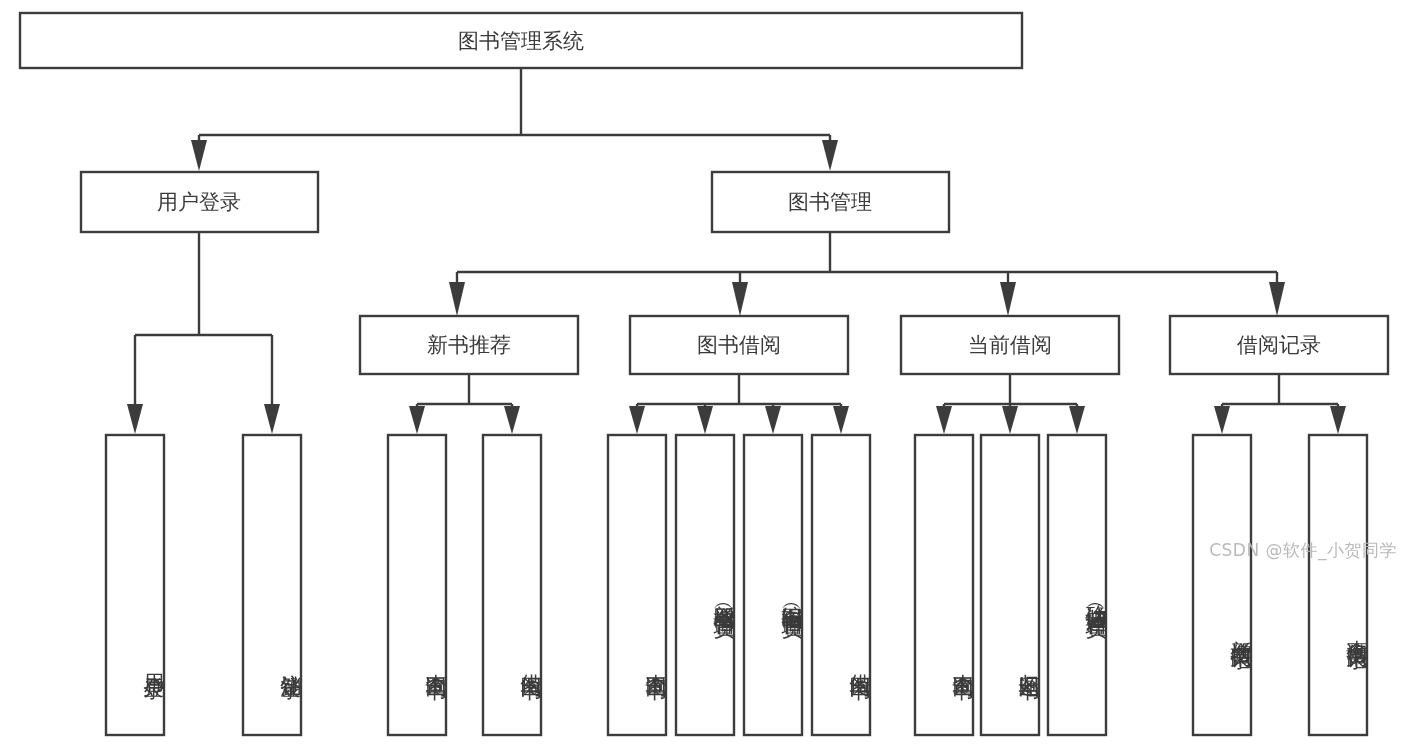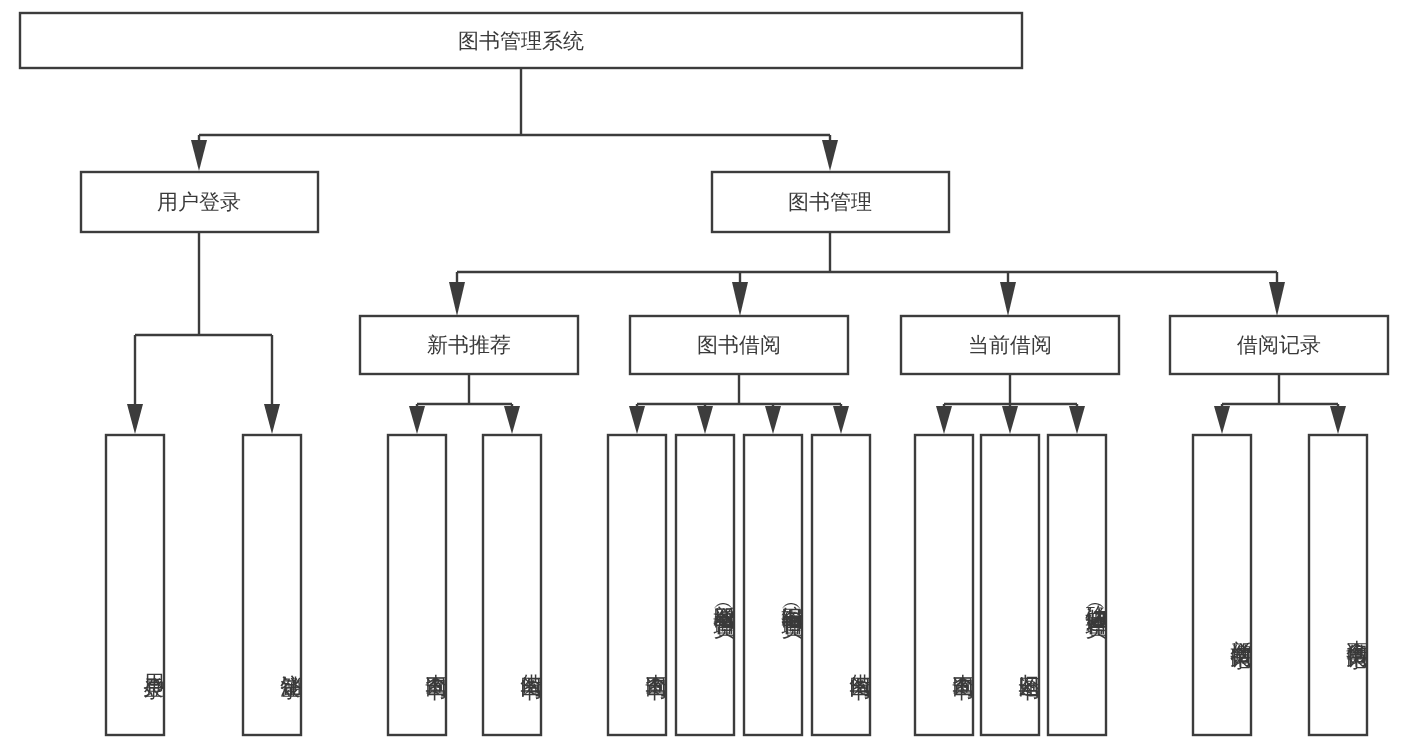--- a/index.html
+++ b/index.html
@@ -199,13 +199,14 @@
   <div class="node-label-v" style="left:744px; top:435px; width:58px; height:300px; padding-top:12px;">编辑图书（管理员）</div>
   <div class="node-label-v" style="left:812px; top:435px; width:58px; height:300px; padding-top:76px;">借阅图书</div>
 
   <div class="node-label-v" style="left:915px; top:435px; width:58px; height:300px; padding-top:76px;">查询图书</div>
   <div class="node-label-v" style="left:981px; top:435px; width:58px; height:300px; padding-top:76px;">归还图书</div>
   <div class="node-label-v" style="left:1048px; top:435px; width:58px; height:300px; padding-top:12px;">确认归还（管理员）</div>
 
   <div class="node-label-v" style="left:1193px; top:435px; width:58px; height:300px; padding-top:44px;">新增借阅记录</div>
   <div class="node-label-v" style="left:1309px; top:435px; width:58px; height:300px; padding-top:44px;">查询借阅记录</div>
 
+  <div class="watermark">CSDN @软件_小贺同学</div>
 </div>
 
 </body></html>

